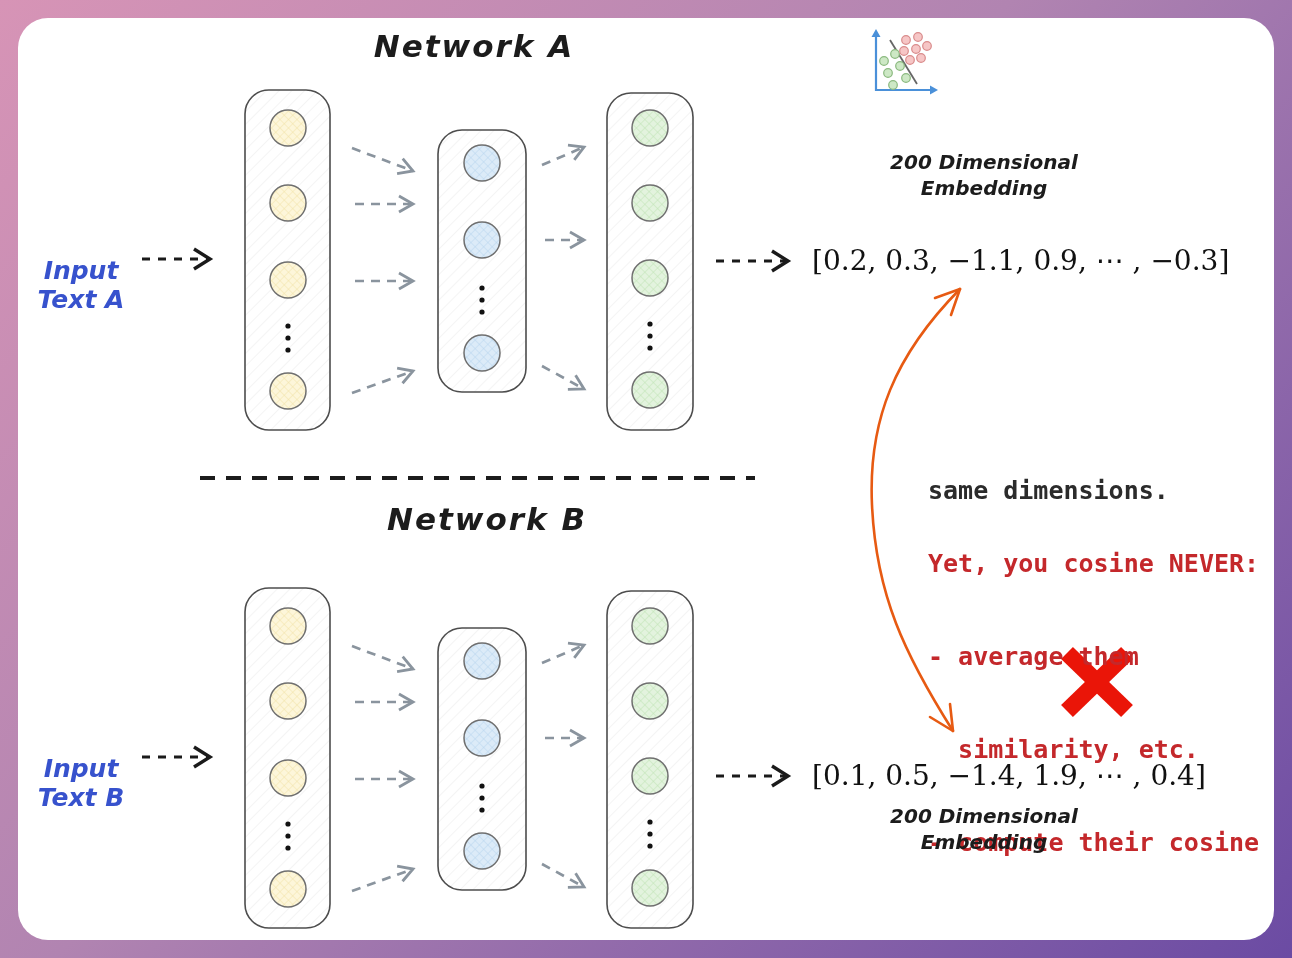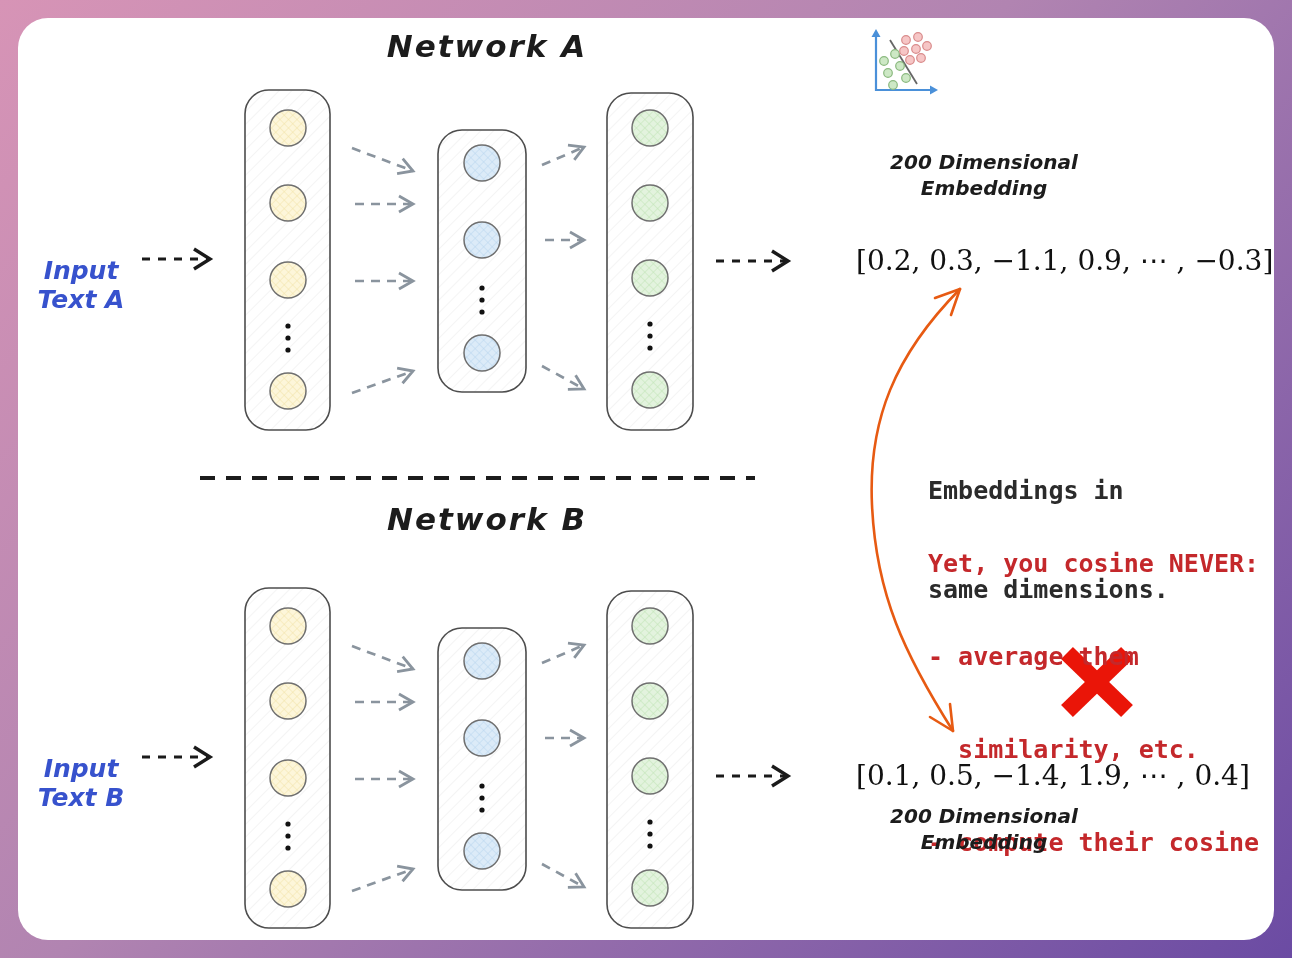--- a/index.html
+++ b/index.html
@@ -11,21 +11,21 @@
   .canvas {
     position:absolute; left:18px; top:18px; right:18px; bottom:18px;
     background:#ffffff; border-radius:30px;
   }
   .art { position:absolute; left:0; top:0; width:1292px; height:958px; }
   .txt { position:absolute; }
   .hand { font-family:"DejaVu Sans", sans-serif; font-style:italic; font-weight:600; color:#1c1c1c; }
   .net-title { font-size:31px; text-align:center; letter-spacing:2px; }
   .input-label { font-size:25px; color:#3752cd; text-align:center; line-height:1.16;margin-top:34px; }
   .emb-label { font-size:20px; text-align:center; line-height:1.28; }
-  .vector { font-family:"DejaVu Serif", serif; font-size:28px; color:#111; text-align:center; white-space:pre;margin-left:44px; }
+  .vector { font-family:"DejaVu Serif", serif; font-size:28px; color:#111; text-align:center; white-space:pre; }
   .mono { font-family:"DejaVu Sans Mono", monospace; font-weight:bold; white-space:pre; }
   .note-black { font-size:25px; color:#2b2b2b; line-height:33px; }
   .note-red { font-size:25px; color:#c4282b; line-height:31px; }
   .logo-text { font-family:"Liberation Serif", serif; font-weight:bold; font-size:34px; color:#2e3f5c; letter-spacing:0.5px; }
 </style>
 </head>
 <body>
 
 <div class="frame">
   <div class="canvas"></div>
@@ -169,33 +169,32 @@
           <circle cx="904" cy="51" r="4.3"></circle>
         <circle cx="916" cy="49" r="4.3"></circle>
           <circle cx="927" cy="46" r="4.3"></circle>
           <circle cx="910" cy="60" r="4.3"></circle>
           <circle cx="921" cy="58" r="4.3"></circle>
       </g>
     </g>
   </svg>
 
 
-  <div class="txt hand net-title" style="left:337px; top:28px; width:300px;">Network A</div>
+  <div class="txt hand net-title" style="left:324px; top:28px; width:300px;">Network A</div>
   <div class="txt hand input-label" style="left:20px; top:222px; width:122px;">
     <div>Input</div>
     <div>Text A</div>
   </div>
   <div class="txt hand emb-label" style="left:840px; top:150px; width:288px;">
     <div>200 Dimensional</div>
     <div>Embedding</div>
   </div>
   <div class="txt vector" style="left:812px; top:244px; width:372px;">[0.2, 0.3, −1.1, 0.9, ⋯ , −0.3]</div>
 
   <div class="txt mono note-black" style="left:928px; top:408px;">
-    <div>Embeddings in</div>
     <div>same dimensions.</div>
   </div>
   <div class="txt mono note-red" style="left:928px; top:486px;">
     <div>Yet, you cosine NEVER:</div>
     <div>- average them</div>
     <div>  similarity, etc.</div>
     <div>- compute their cosine</div>
   </div>
 
   <div class="txt hand net-title" style="left:337px; top:501px; width:300px;">Network B</div>

